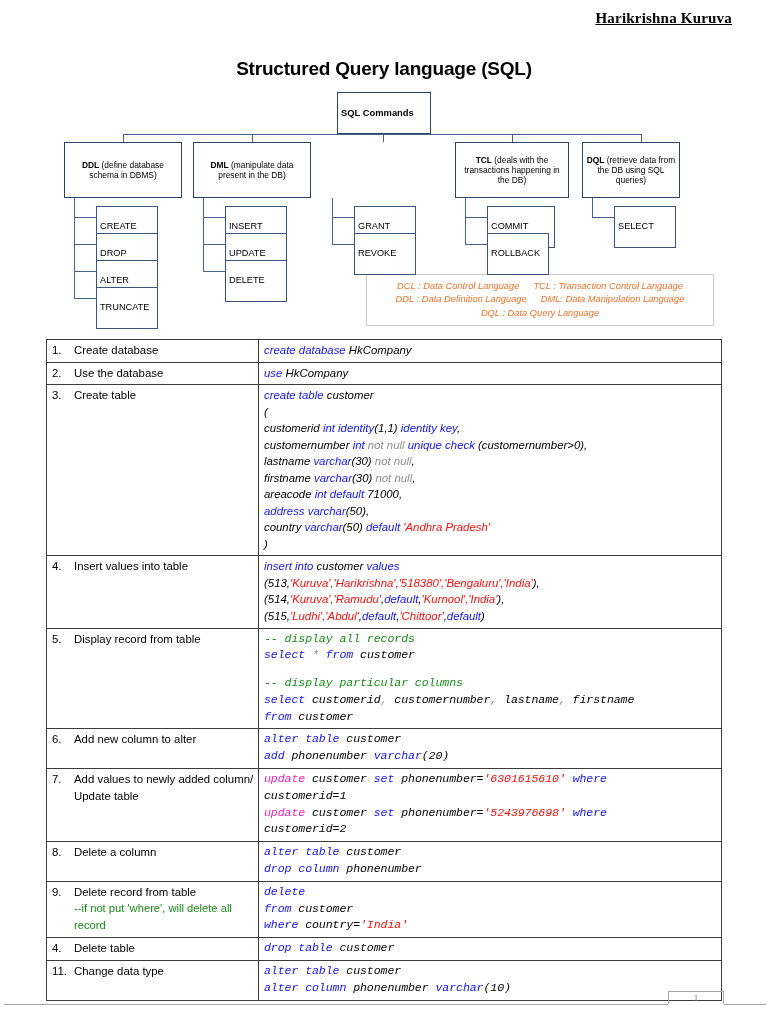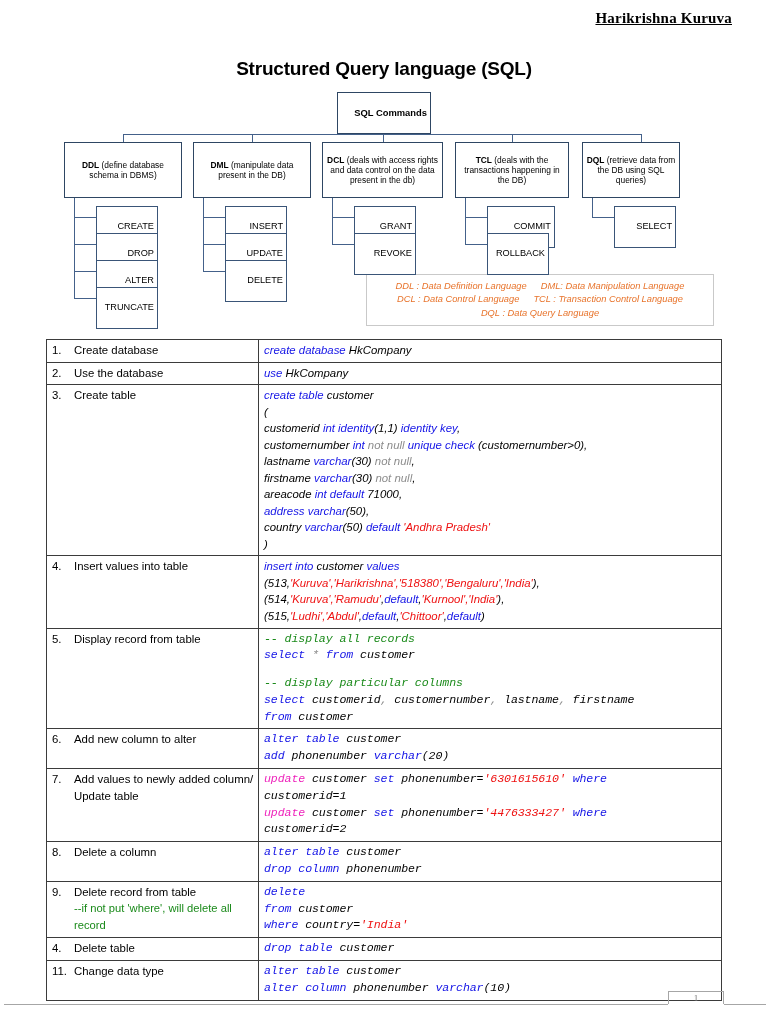--- a/index.html
+++ b/index.html
@@ -47,21 +47,21 @@
     width: 768px;
     height: 240px;
   }
   .node {
     position: absolute;
     box-sizing: border-box;
     border: 1.2px solid #2e4663;
     background: #ffffff;
     display: flex;
     align-items: center;
-    justify-content: flex-end;
+    justify-content: flex-start;
     text-align: center;
     font-size: 8.6px;
     line-height: 1.22;
     padding: 20px 3px;
     z-index: 2;
   }
   .node.root {
     font-size: 9.4px;
     font-weight: bold;
   }
@@ -242,23 +242,20 @@
     <div class="conn h" style="left: 203px; top: 151.5px; width: 22px;"></div>
     <div class="node leaf" style="left: 225px; top: 141px; width: 62px; height: 21px;">
       <span>UPDATE</span>
     </div>
     <div class="conn h" style="left: 203px; top: 178.5px; width: 22px;"></div>
     <div class="node leaf" style="left: 225px; top: 168px; width: 62px; height: 21px;">
       <span>DELETE</span>
     </div>
     <div class="conn v" style="left: 203px; top: 106px; height: 72.5px;"></div>
     <div class="conn v" style="left: 382.5px; top: 42px; height: 8px;"></div>
-    <div class="node cat" style="left: 322px; top: 50px; width: 121px; height: 56px;">
-      <div><b>DCL</b><span> (deals with access rights and data control on the data present in the db)</span></div>
-    </div>
     <div class="conn h" style="left: 332px; top: 124.5px; width: 22px;"></div>
     <div class="node leaf" style="left: 354px; top: 114px; width: 62px; height: 21px;">
       <span>GRANT</span>
     </div>
     <div class="conn h" style="left: 332px; top: 151.5px; width: 22px;"></div>
     <div class="node leaf" style="left: 354px; top: 141px; width: 62px; height: 21px;">
       <span>REVOKE</span>
     </div>
     <div class="conn v" style="left: 332px; top: 106px; height: 45.5px;"></div>
     <div class="conn v" style="left: 512px; top: 42px; height: 8px;"></div>
@@ -280,26 +277,26 @@
     </div>
     <div class="conn h" style="left: 592px; top: 124.5px; width: 22px;"></div>
     <div class="node leaf" style="left: 614px; top: 114px; width: 62px; height: 21px;">
       <span>SELECT</span>
     </div>
     <div class="conn v" style="left: 592px; top: 106px; height: 18.5px;"></div>
   </div>
 
 <div class="legend" id="legend" style="color: rgb(232, 116, 44);">
     <div class="lrow">
+      <span>DCL : Data Control Language</span>
+      <span>TCL : Transaction Control Language</span>
+    </div>
+    <div class="lrow">
       <span>DDL : Data Definition Language</span>
       <span>DML: Data Manipulation Language</span>
-    </div>
-    <div class="lrow">
-      <span>DCL : Data Control Language</span>
-      <span>TCL : Transaction Control Language</span>
     </div>
     <div class="lrow single">
       <span>DQL : Data Query Language</span>
     </div>
   </div>
 
 <table class="sql-table">
   <tbody id="table-body">
       <tr>
         <td class="desc">
@@ -388,21 +385,21 @@
       <tr>
         <td class="desc">
           <div class="desc-line">
             <span class="desc-num">7.</span>
             <span class="desc-txt">Add values to newly added column/ Update table</span>
           </div>
         </td>
         <td class="code mono">
           <div><span class="upd">update</span><span class="plain"> customer </span><span class="kw">set</span><span class="plain"> phonenumber=</span><span class="str">'6301615610'</span><span class="plain"> </span><span class="kw">where</span></div>
           <div><span class="plain">customerid=1</span></div>
-          <div><span class="upd">update</span><span class="plain"> customer </span><span class="kw">set</span><span class="plain"> phonenumber=</span><span class="str">'4476333427'</span><span class="plain"> </span><span class="kw">where</span></div>
+          <div><span class="upd">update</span><span class="plain"> customer </span><span class="kw">set</span><span class="plain"> phonenumber=</span><span class="str">'5243976698'</span><span class="plain"> </span><span class="kw">where</span></div>
           <div><span class="plain">customerid=2</span></div>
         </td>
       </tr>
       <tr>
         <td class="desc">
           <div class="desc-line">
             <span class="desc-num">8.</span>
             <span class="desc-txt">Delete a column</span>
           </div>
         </td>

